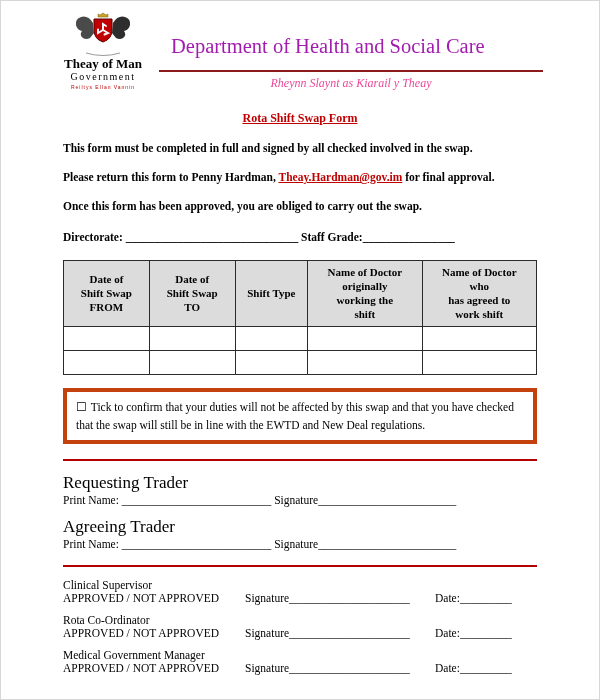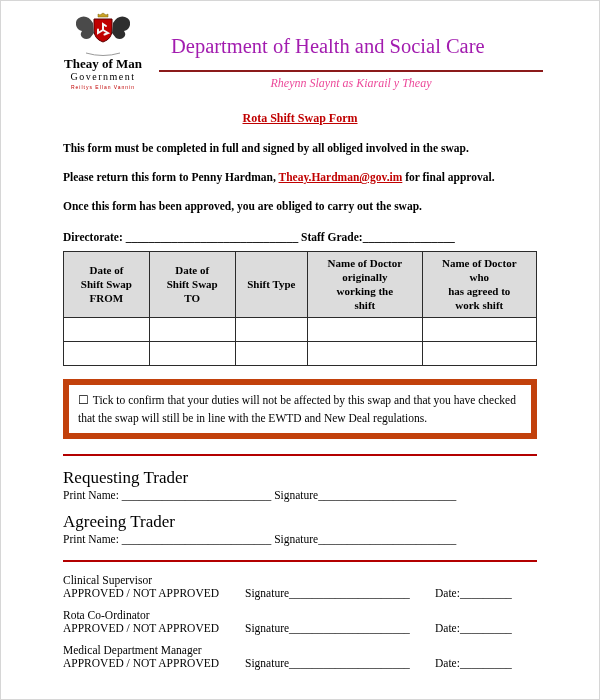--- a/index.html
+++ b/index.html
@@ -13,27 +13,27 @@
   .logo-manx{color:#c00000;font-size:5px;letter-spacing:1px;margin-top:1px;}
   .dept{flex:1;padding-top:12px;min-width:0;}
   .dept-title{font-family:"Liberation Serif",serif;font-weight:normal;font-size:20.5px;color:#a21caf;margin:12px;white-space:nowrap;}
   .dept-rule{height:2px;background:var(--dark-red,#8b1a1a);margin-top:5px;}
   .dept-sub{font-family:"Liberation Serif",serif;font-style:italic;font-size:12px;color:#ec4899;text-align:center;margin-top:4px;}
   main{padding:0 62px;font-family:Liberation Serif, serif;}
   .form-title{color:var(--accent-red,#c00000);font-size:12px;font-weight:bold;text-decoration:underline;text-align:center;margin:20px 0 14px;}
   .intro{font-size:11.5px;font-weight:bold;line-height:1.4;margin:0 0 13px;}
   .email-link{color:var(--accent-red,#c00000);text-decoration:underline;font-weight:bold;cursor:pointer;}
   .fields-line{font-size:11.5px;font-weight:bold;margin:17px 0 0;white-space:pre-wrap;}
-  table{border-collapse:collapse;width:100%;margin-top:8px;table-layout:fixed;}
+  table{border-collapse:collapse;width:100%;margin-top:17px;table-layout:fixed;}
   th,td{border:1px solid #2b2b2b;}
   th{background:#dcdcdc;font-size:11px;font-weight:bold;text-align:center;vertical-align:middle;
      padding:5px 3px;white-space:pre-line;line-height:1.25;}
   td{height:21px;}
   .c1,.c2{width:18%;} .c3{width:15%;} .c4,.c5{width:24.5%;}
-  .confirm-box{border:6px solid #c2410c;margin-top:13px;padding:7px 9px;font-size:11.5px;line-height:1.45;}
+  .confirm-box{border:4px solid #c2410c;margin-top:13px;padding:7px 9px;font-size:11.5px;line-height:1.45;}
   .checkbox{margin-right:4px;font-size:12px;cursor:pointer;}
   .divider{height:2px;background:var(--divider-red,#b30000);border:none;margin:15px 0 12px;}
   .sig-role{font-size:17px;margin:0 0 1px;}
   .sig-line{font-size:11.5px;margin:0 0 11px;white-space:pre-wrap;}
   .appr-block{margin-bottom:10px;}
   .appr-role{font-size:11.5px;margin:0 0 1px;}
   .appr-row{display:flex;font-size:11.5px;}
   .appr-status{flex:0 0 182px;}
   .appr-sig{flex:0 0 190px;white-space:pre;}
   .appr-date{flex:1;white-space:pre;}
@@ -66,21 +66,21 @@
     <div class="dept">
       <h1 class="dept-title">Department of Health and Social Care</h1>
       <div class="dept-rule"></div>
       <div class="dept-sub">Rheynn Slaynt as Kiarail y Theay</div>
     </div>
   </header>
 
   <main>
     <h2 class="form-title">Rota Shift Swap Form</h2>
 
-    <p class="intro">This form must be completed in full and signed by all obliged involved in the swap.</p>
+    <p class="intro">This form must be completed in full and signed by all checked involved in the swap.</p>
 
     <p class="intro"><span>Please return this form to Penny Hardman, </span><a class="email-link">Theay.Hardman@gov.im</a><span> for final approval.</span></p>
 
     <p class="intro">Once this form has been approved, you are obliged to carry out the swap.</p>
 
     <p class="fields-line">Directorate: ______________________________ Staff Grade:________________</p>
 
     <table>
       <thead>
         <tr>
@@ -143,21 +143,21 @@
       </div>
       <div class="appr-block">
         <p class="appr-role">Rota Co-Ordinator</p>
         <div class="appr-row">
           <span class="appr-status">APPROVED / NOT APPROVED</span>
           <span class="appr-sig">Signature_____________________</span>
           <span class="appr-date">Date:_________</span>
         </div>
       </div>
       <div class="appr-block">
-        <p class="appr-role">Medical Department Manager</p>
+        <p class="appr-role">Medical Government Manager</p>
         <div class="appr-row">
           <span class="appr-status">APPROVED / NOT APPROVED</span>
           <span class="appr-sig">Signature_____________________</span>
           <span class="appr-date">Date:_________</span>
         </div>
       </div>
     </section>
   </main>
 </div>
 

